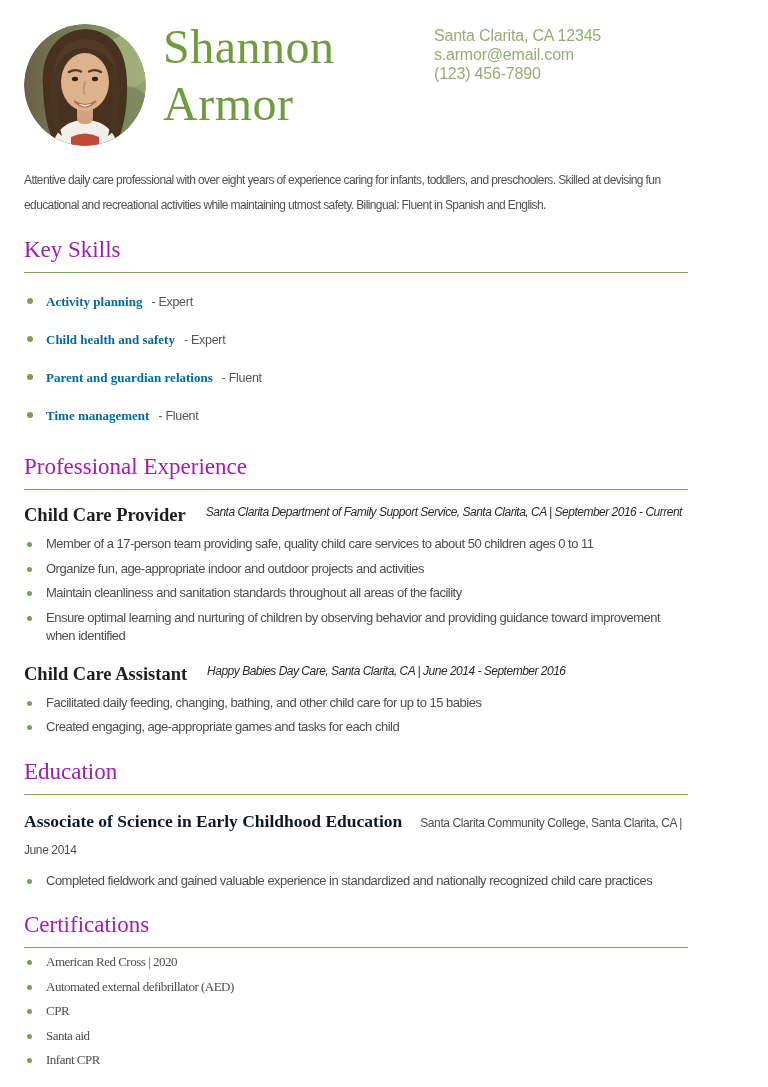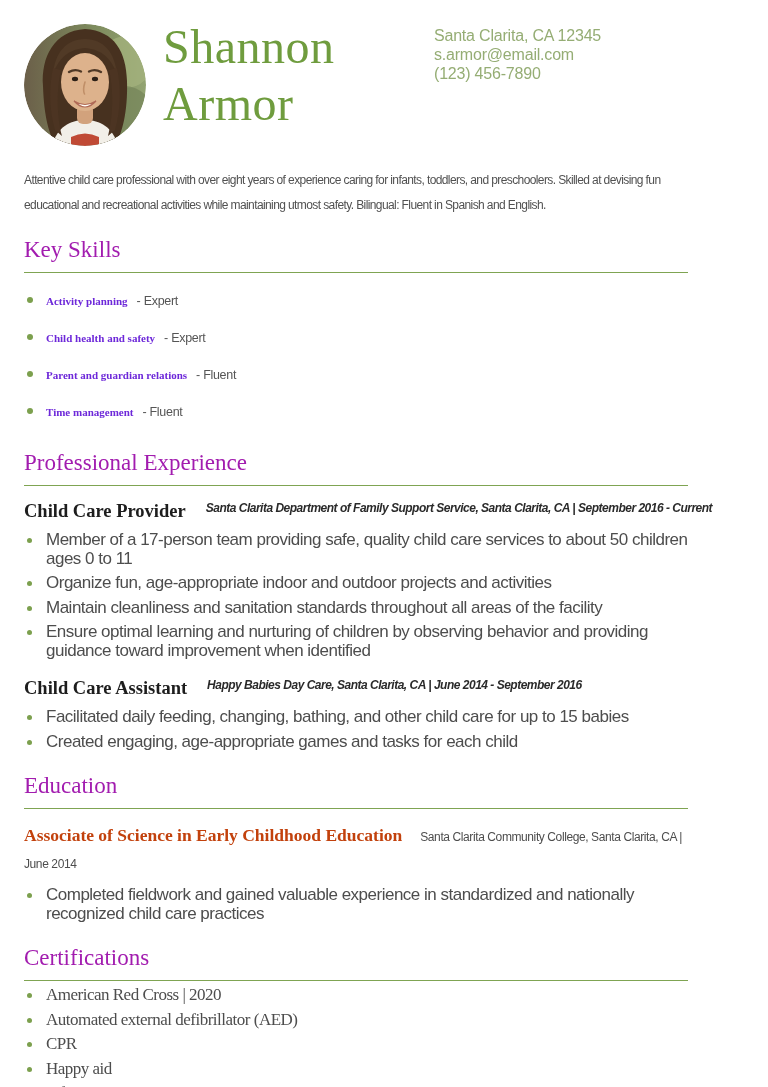--- a/index.html
+++ b/index.html
@@ -21,39 +21,39 @@
   
   h2{margin:18px 0 0;font-family:"Liberation Serif",serif;font-weight:400;font-size:23px;
      line-height:28px;color:#a21caf;border-bottom:1px solid #7fa452;padding-bottom:8px;}
 
   
   ul{list-style:none;margin:0;padding:0;}
   .skills{margin-top:10px;}
   .skills li{display:flex;align-items:baseline;padding:7px 0;line-height:23px;}
   .dot{width:6px;height:6px;border-radius:50%;background:#7ca04e;flex:none;
        margin:0 13px 0 3px;transform:translateY(-2px);}
-  .skill-name{font-family:"Liberation Serif",serif;font-weight:700;font-size:11px;color:#6d28d9;}
+  .skill-name{font-family:"Liberation Serif",serif;font-weight:700;font-size:13px;color:#0369a1;}
   .skill-level{margin-left:9px;font-size:12.5px;color:#555;letter-spacing:-.3px;}
 
   
   .job{margin-top:15px;}
   .job-head{display:flex;align-items:flex-start;}
   .job-title{margin:0;font-family:"Liberation Serif",serif;font-weight:600;font-size:18.5px;
              color:#1d1d1d;white-space:nowrap;}
-  .job-details{margin-left:20px;font-style:italic;font-weight:700;font-size:12px;
+  .job-details{margin-left:20px;font-style:italic;font-weight:400;font-size:12px;
                color:#2a2a2a;letter-spacing:-.5px;white-space:nowrap;}
   .detail-list{margin-top:6px;}
-  .detail-list li{display:flex;padding:3px 0;line-height:18.5px;font-size:17px;
+  .detail-list li{display:flex;padding:3px 0;line-height:18.5px;font-size:13px;
                   color:#4d4d4d;letter-spacing:-.5px;}
   .dot-sm{width:5px;height:5px;border-radius:50%;background:#7ca04e;flex:none;
           margin:7px 14px 0 3px;}
 
   
   .edu-line{margin:14px 0 0;line-height:25px;}
-  .degree{font-family:"Liberation Serif",serif;font-weight:700;font-size:17.5px;color:#c2410c;}
+  .degree{font-family:"Liberation Serif",serif;font-weight:700;font-size:17.5px;color:#0f172a;}
   .edu-details{margin-left:18px;font-size:12px;color:#4d4d4d;letter-spacing:-.4px;margin-top:25px;}
 
   
   .cert-list{margin-top:2px;font-family:Liberation Serif, serif;}
 </style>
 </head>
 <body>
 
 <div class="page">
 
@@ -95,21 +95,21 @@
       <div>Shannon</div>
       <div>Armor</div>
     </div>
     <div class="contact">
       <div>Santa Clarita, CA 12345</div>
       <div>s.armor@email.com</div>
       <div>(123) 456-7890</div>
     </div>
   </div>
 
-  <p class="summary">Attentive child care professional with over eight years of experience caring for infants, toddlers, and preschoolers. Skilled at devising fun educational and recreational activities while maintaining utmost safety. Bilingual: Fluent in Spanish and English.</p>
+  <p class="summary">Attentive daily care professional with over eight years of experience caring for infants, toddlers, and preschoolers. Skilled at devising fun educational and recreational activities while maintaining utmost safety. Bilingual: Fluent in Spanish and English.</p>
 
   <h2>Key Skills</h2>
   <ul class="skills" id="skills-list">
       <li>
         <span class="dot"></span>
         <span class="skill-name">Activity planning</span>
         <span class="skill-level">- Expert</span>
       </li>
       <li>
         <span class="dot"></span>
@@ -192,21 +192,21 @@
       <li>
         <span class="dot-sm"></span>
         <span>Automated external defibrillator (AED)</span>
       </li>
       <li>
         <span class="dot-sm"></span>
         <span>CPR</span>
       </li>
       <li>
         <span class="dot-sm"></span>
-        <span>Happy aid</span>
+        <span>Santa aid</span>
       </li>
       <li>
         <span class="dot-sm"></span>
         <span>Infant CPR</span>
       </li>
     </ul>
 
 </div>
 
 </body></html>

